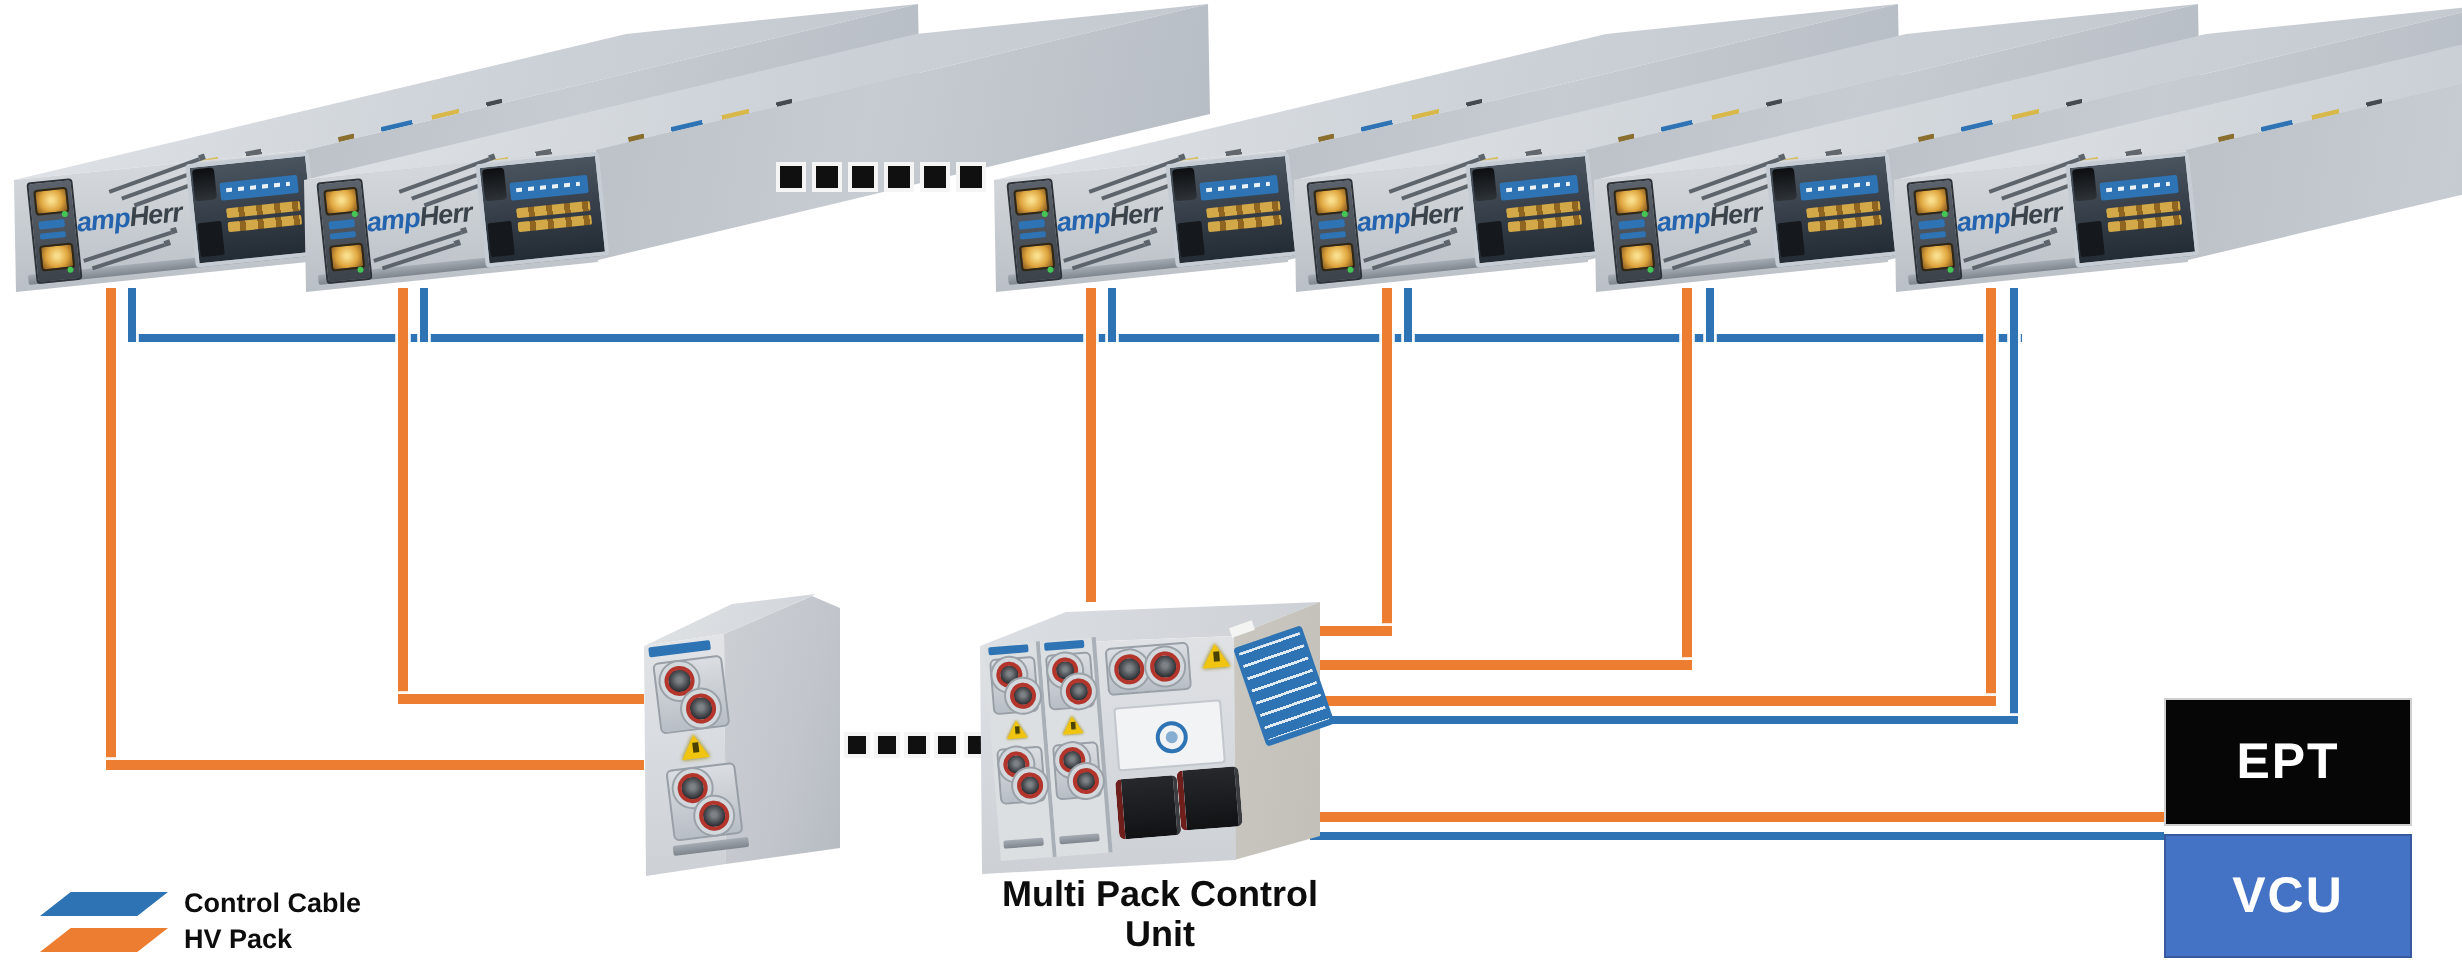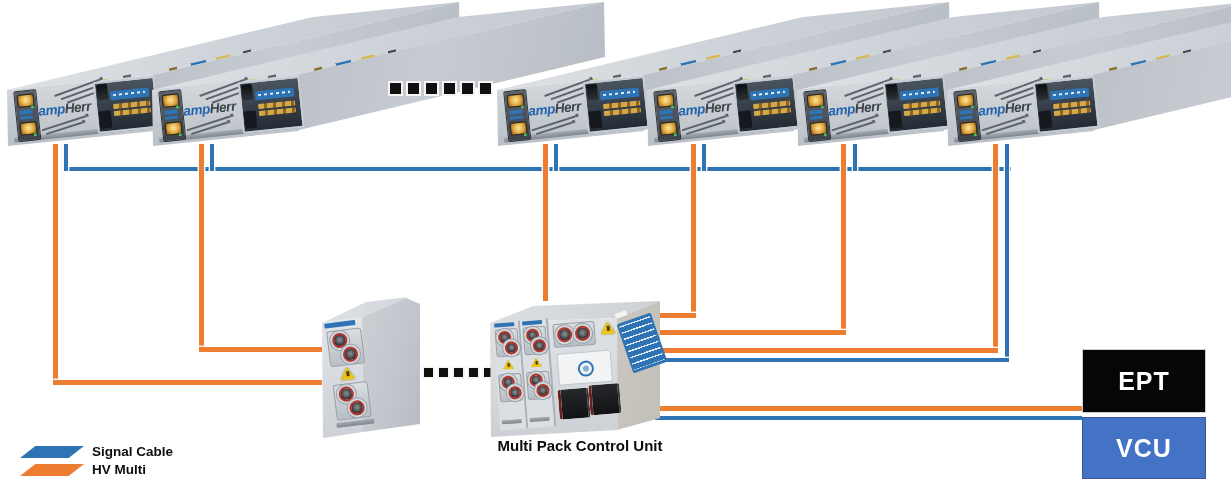--- a/index.html
+++ b/index.html
@@ -77,21 +77,21 @@
   .endbox{position:absolute;left:1082px;width:122px;display:flex;align-items:center;justify-content:center;
           color:#fff;font-weight:800;font-size:25px;letter-spacing:1px;z-index:8;}
   #ept{top:349px;height:62px;background:#060606;border:1px solid #cfcfcf;}
   #vcu{top:417px;height:60px;background:#4472c4;border:1px solid #36589c;}
 
   
   .outlined{color:#0d0d0d;font-weight:800;
     text-shadow:-1px -1px 0 #fff,1px -1px 0 #fff,-1px 1px 0 #fff,1px 1px 0 #fff,
                 -2px 0 0 #fff,2px 0 0 #fff,0 -2px 0 #fff,0 2px 0 #fff;}
   #mpcu-label{position:absolute;left:482px;top:438px;width:196px;text-align:center;z-index:25;line-height:1.1;}
-  #mpcu-label .l1{font-size:15px;}
+  #mpcu-label .l1{font-size:18px;}
   #mpcu-label .l2{font-size:17px;margin-top:2px;}
   .legend-row{position:absolute;left:20px;height:16px;z-index:30;}
   .legend-swatch{position:absolute;left:0;top:2px;width:64px;height:12px;
                  clip-path:polygon(24% 0,100% 0,76% 100%,0 100%);}
   .legend-label{position:absolute;left:72px;top:0;font-size:13.5px;white-space:nowrap;}
 </style>
 </head>
 <body>
 
 <div id="stage">
@@ -428,20 +428,20 @@
 
   <div id="vcu" class="endbox">
       <span>VCU</span>
     </div>
   <div id="ept" class="endbox">
       <span>EPT</span>
     </div>
 
   <div class="legend-row" style="top:444px;">
     <div class="legend-swatch" style="background:#2e74b5;"></div>
-    <div class="legend-label outlined">Signal Cable</div>
+    <div class="legend-label outlined">Control Cable</div>
   </div>
   <div class="legend-row" style="top:462px;">
     <div class="legend-swatch" style="background:#ed7d31;"></div>
-    <div class="legend-label outlined">HV Multi</div>
+    <div class="legend-label outlined">HV Pack</div>
   </div>
 
 </div>
 
 </body></html>

